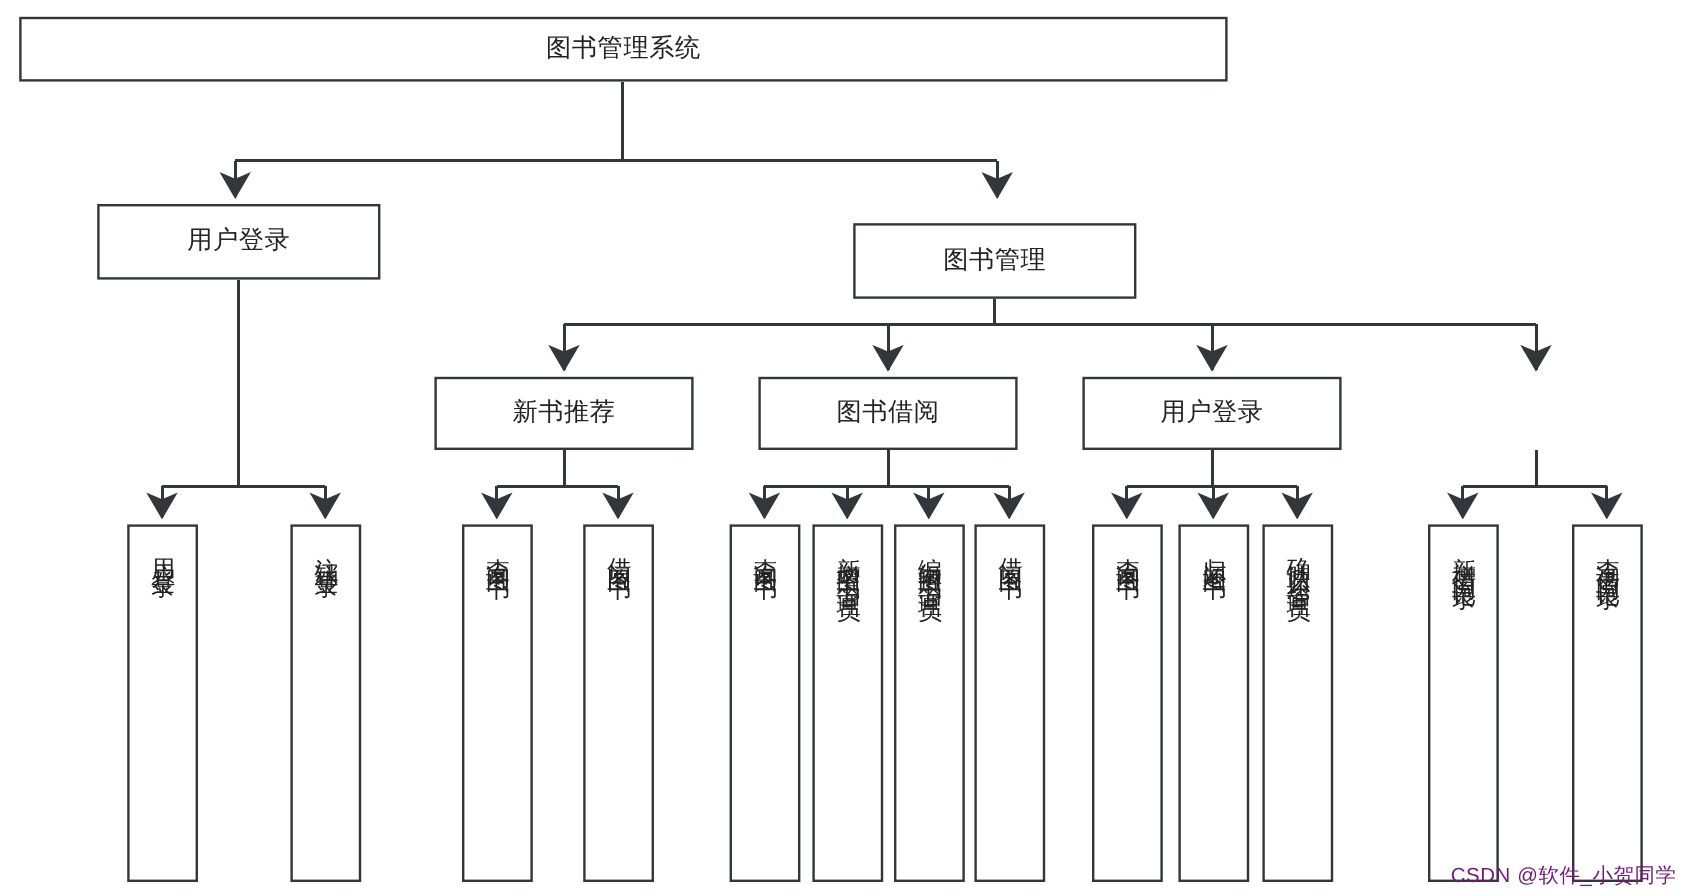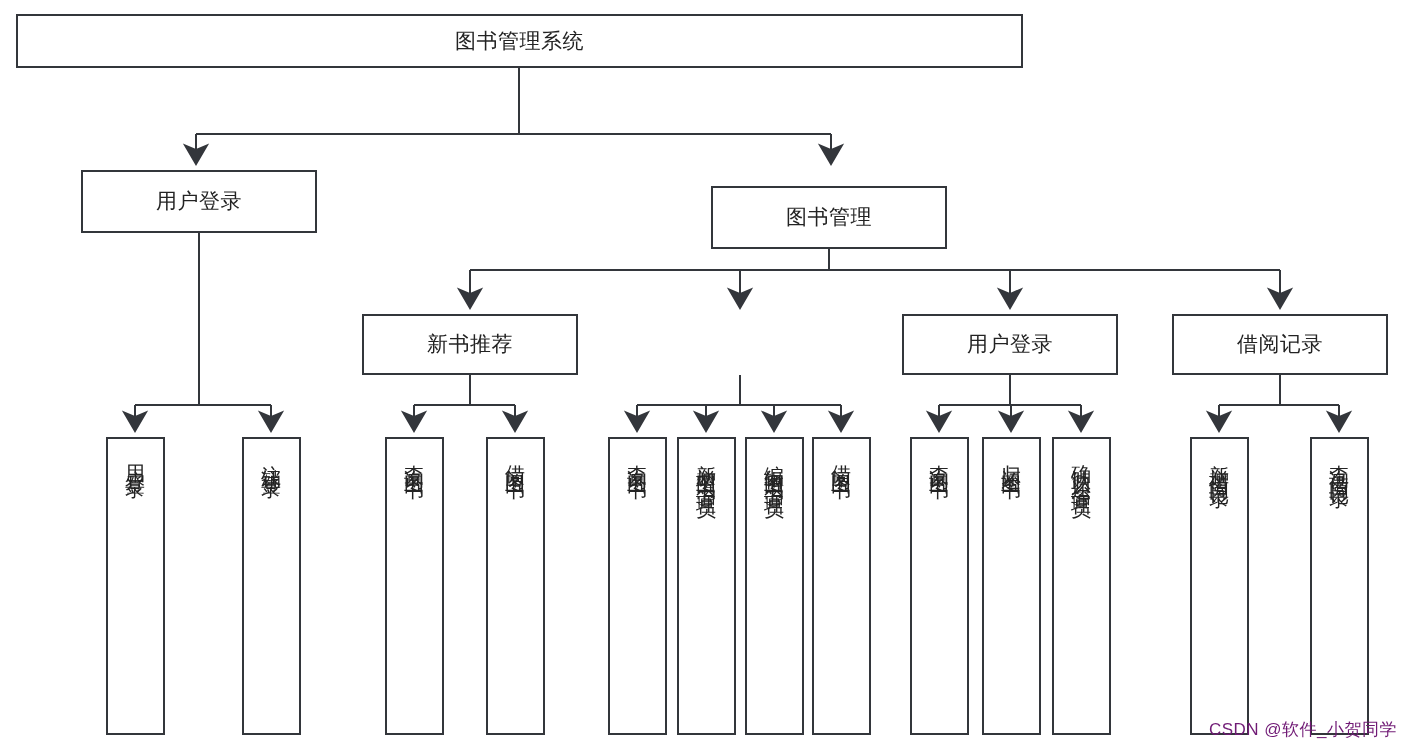--- a/index.html
+++ b/index.html
@@ -133,25 +133,25 @@
   <div class="node" style="left:81px; top:170px; width:236px; height:63px;">
     <span class="node-label">用户登录</span>
   </div>
   <div class="node" style="left:711px; top:170px; width:236px; height:63px;margin-top:16px;">
     <span class="node-label">图书管理</span>
   </div>
 
   <div class="node" style="left:362px; top:314px; width:216px; height:61px;align-items:center;">
     <span class="node-label">新书推荐</span>
   </div>
+  <div class="node" style="left:632px; top:314px; width:216px; height:61px;">
+    <span class="node-label">图书借阅</span>
+  </div>
   <div class="node" style="left:902px; top:314px; width:216px; height:61px;">
     <span class="node-label">用户登录</span>
-  </div>
-  <div class="node" style="left:1172px; top:314px; width:216px; height:61px;">
-    <span class="node-label">借阅记录</span>
   </div>
 
   <div class="node vertical" style="left:106px; top:437px; width:59px; height:298px;">
     <span class="node-label">用户登录</span>
   </div>
   <div class="node vertical" style="left:242px; top:437px; width:59px; height:298px;">
     <span class="node-label">注销登录</span>
   </div>
 
   <div class="node vertical" style="left:385px; top:437px; width:59px; height:298px;">

